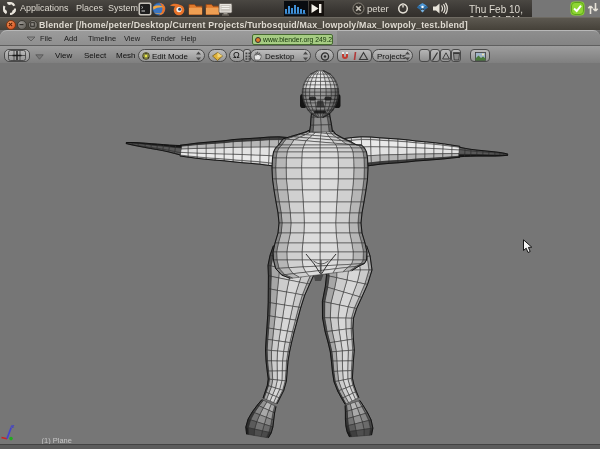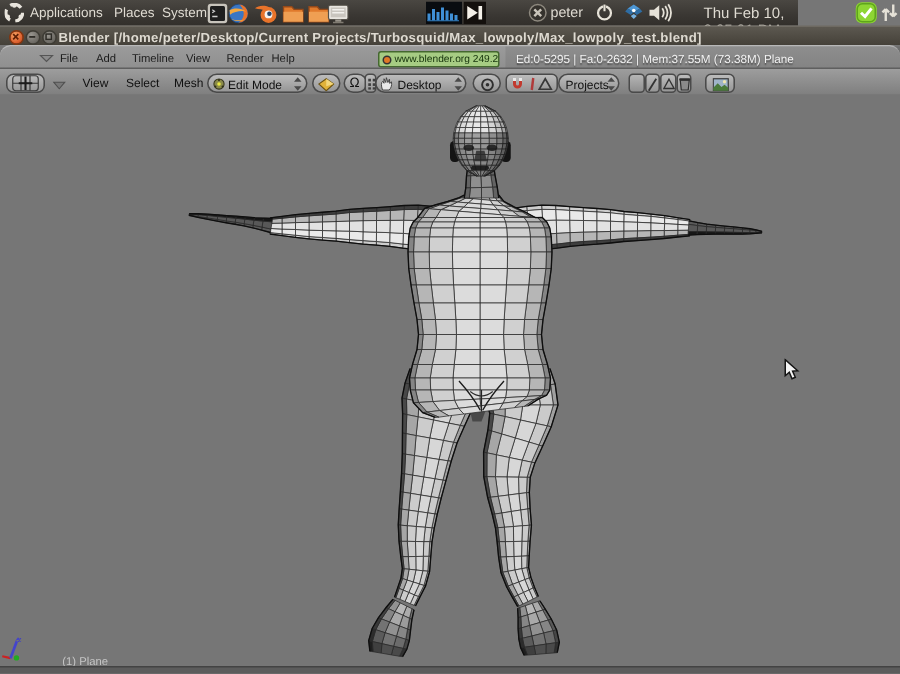--- a/index.html
+++ b/index.html
@@ -151,21 +151,20 @@
         <path d="M1 1 L9 1 L5 5 Z" fill="#8c8c8c" stroke="#555" stroke-width="0.8"></path>
       </svg>
   <div class="mi" style="left:40px">File</div>
   <div class="mi" style="left:64px">Add</div>
   <div class="mi" style="left:88px">Timeline</div>
   <div class="mi" style="left:124px">View</div>
   <div class="mi" style="left:151px">Render</div>
   <div class="mi" style="left:181px">Help</div>
   <div id="greenbox"><span class="dot"></span>www.blender.org 249.2</div>
   <div style="position:absolute;left:337px;top:0;width:263px;height:15px;background:rgba(30,30,30,0.10);"></div>
-      <div id="stats">Ed:0-5295 | Fa:0-2632 | Mem:37.55M (73.38M) Plane</div>
 </div>
 
 <div id="hdr">
   <div class="btn" style="left:4px;top:2.5px;width:26px;border-radius:5px;"></div>
   <svg style="position:absolute;left:8px;top:4px" width="18" height="11" viewBox="0 0 18 11">
         <g stroke="#3a3a3a" stroke-width="0.8" fill="none">
           <rect x="0.5" y="0.5" width="17" height="10" rx="2"></rect>
           <line x1="6" y1="0.5" x2="6" y2="10.5"></line>
           <line x1="12" y1="0.5" x2="12" y2="10.5"></line>
           <line x1="0.5" y1="5.5" x2="17.5" y2="5.5"></line>

